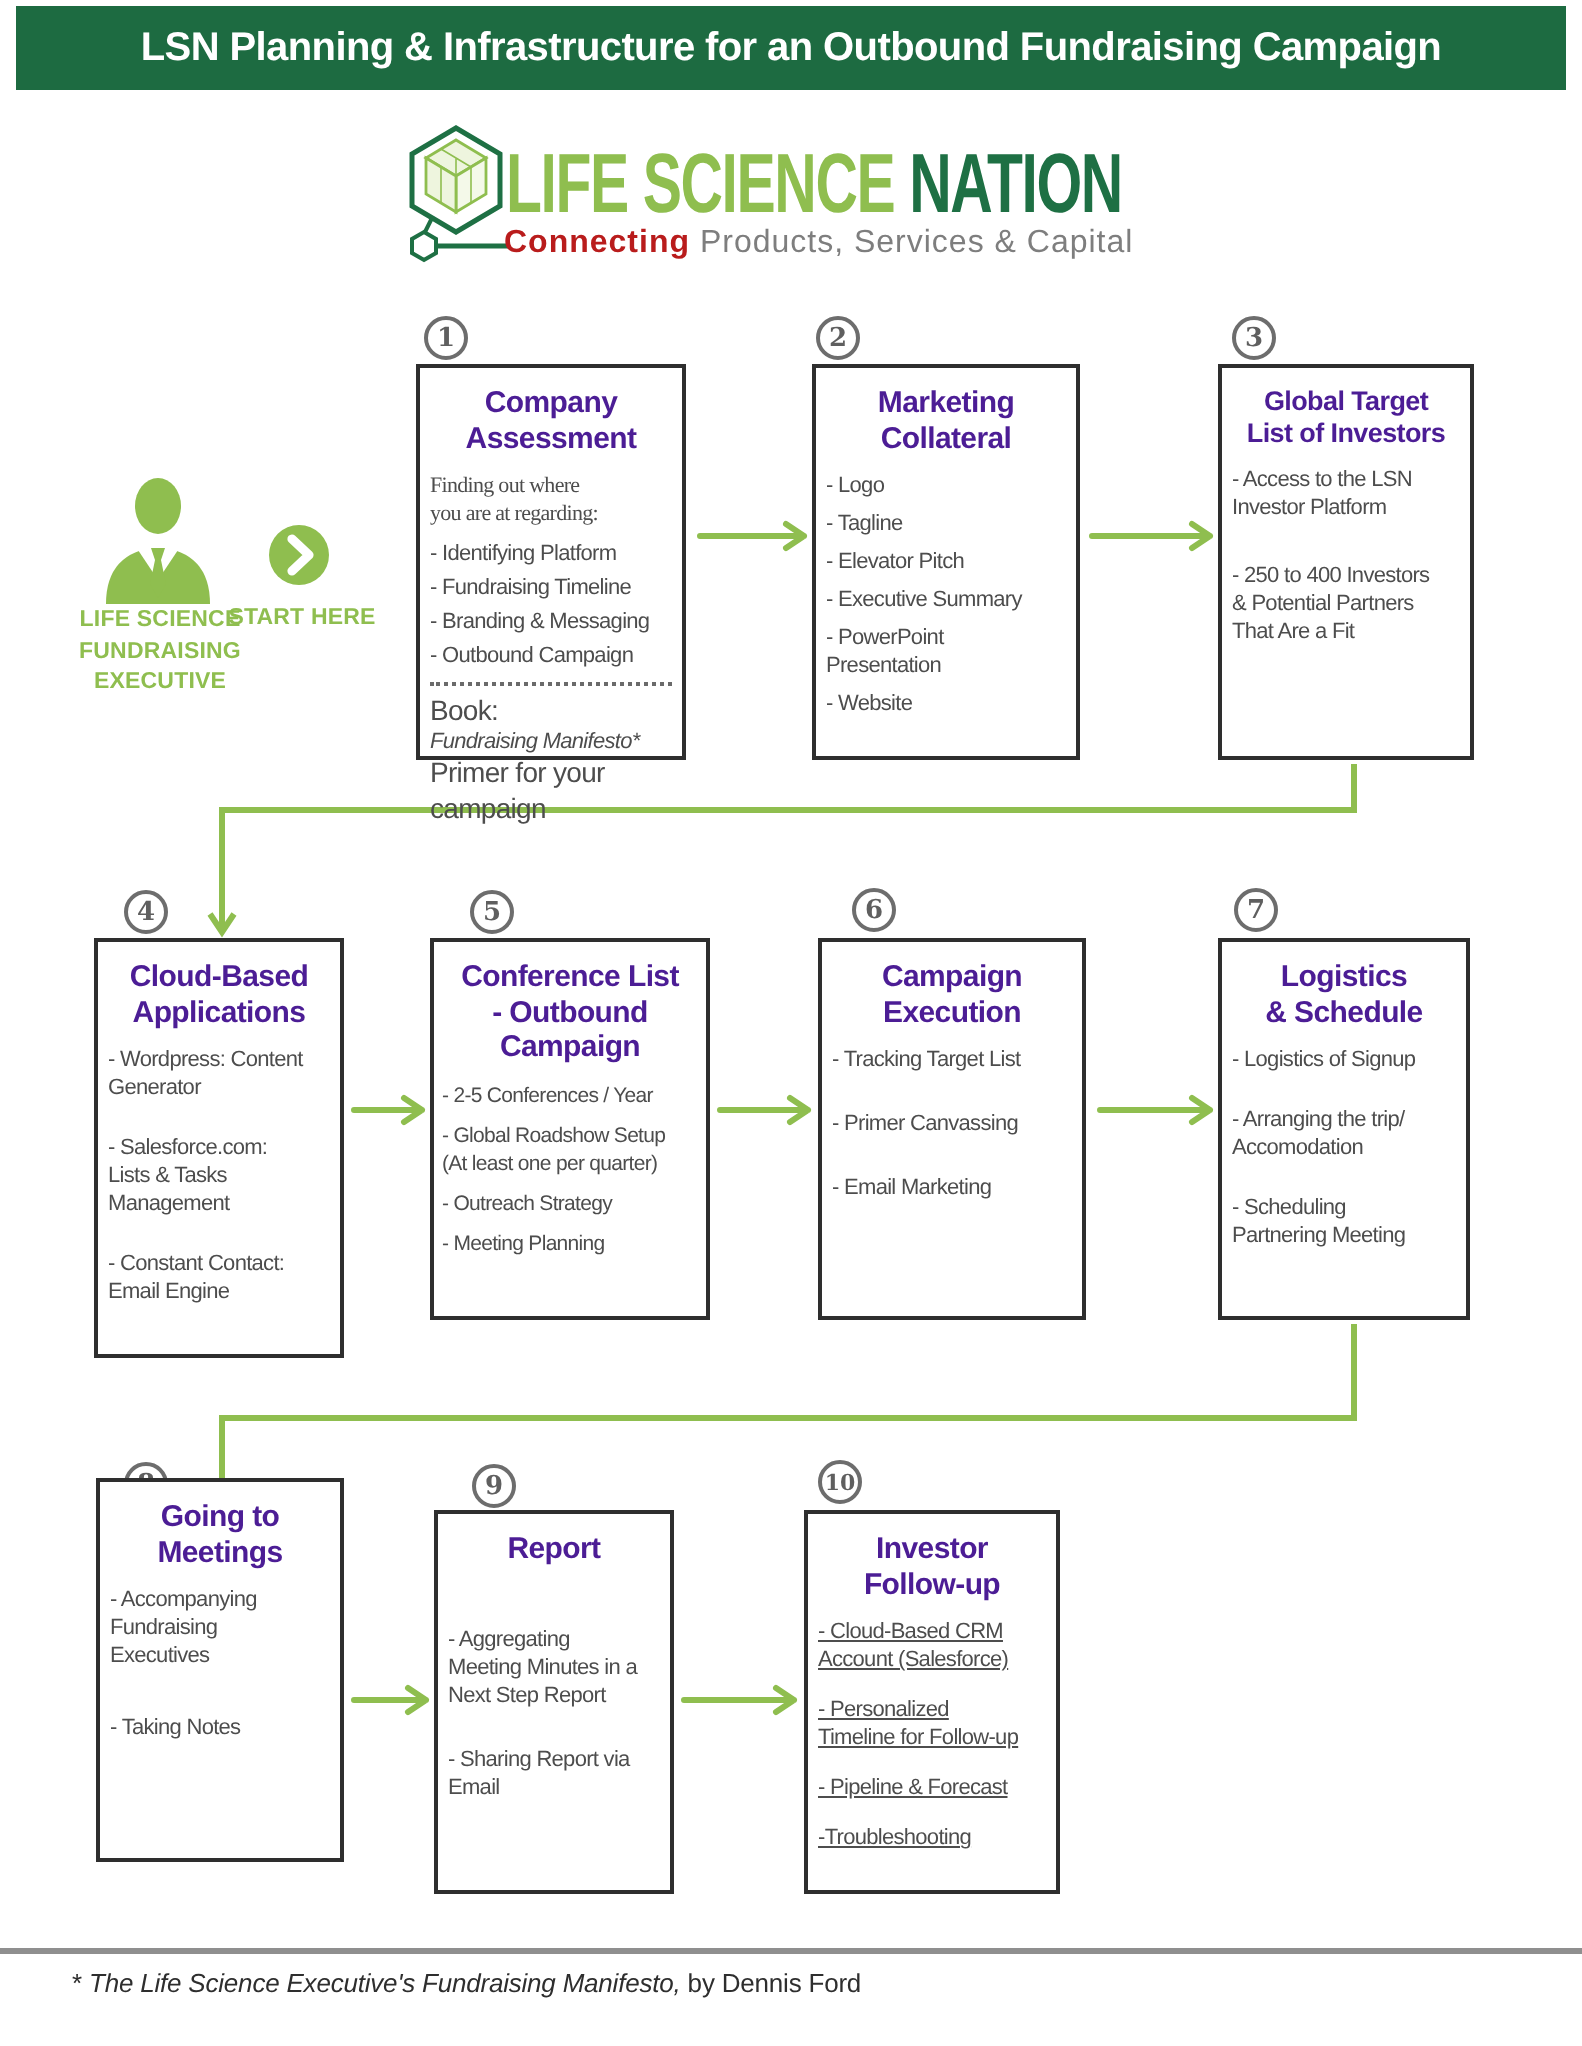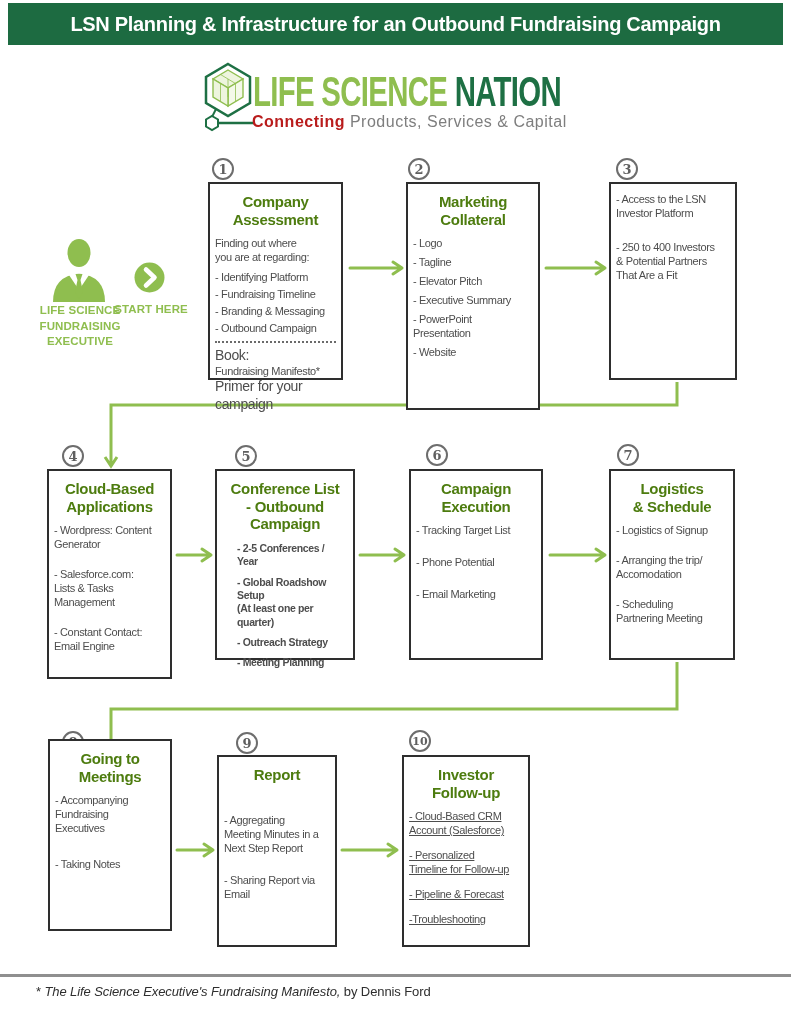--- a/index.html
+++ b/index.html
@@ -28,53 +28,53 @@
   .start-svg{position:absolute;left:134px;top:262px;}
   .start-label{position:absolute;left:103px;top:303px;width:96px;text-align:center;color:#8fbe4f;
            font-weight:bold;font-size:11.5px;letter-spacing:0.1px;}
 
   
   .flow{position:absolute;left:0;top:0;pointer-events:none;}
 
   
   .box{position:absolute;background:#fff;border:2px solid #2e2e2e;box-sizing:border-box;}
   .s1{left:208px;top:182px;width:135px;height:198px;}
-  .s2{left:406px;top:182px;width:134px;height:228px;}
+  .s2{left:406px;top:182px;width:134px;height:198px;}
   .s3{left:609px;top:182px;width:128px;height:198px;}
   .s4{left:47px;top:469px;width:125px;height:210px;}
   .s5{left:215px;top:469px;width:140px;height:191px;}
   .s6{left:409px;top:469px;width:134px;height:191px;}
   .s7{left:609px;top:469px;width:126px;height:191px;}
   .s8{left:48px;top:739px;width:124px;height:192px;}
   .s9{left:217px;top:755px;width:120px;height:192px;}
   .s10{left:402px;top:755px;width:128px;height:192px;}
 
-  .step-title{font-weight:bold;font-size:15px;letter-spacing:-0.3px;color:#4d7c0f;text-align:center;
+  .step-title{font-weight:bold;font-size:15px;letter-spacing:-0.3px;color:#4c1d95;text-align:center;
               white-space:pre-line;margin:9px 2px 0;line-height:1.18;}
   .s3 .step-title{font-size:13.5px;}
   .bullets{padding:0 5px;margin-top:9px;}
   .bullet{font-size:11px;letter-spacing:-0.35px;color:#4d4d4d;white-space:pre-line;
           line-height:1.27;margin-bottom:6px;}
   .s1 .bullet{margin-bottom:3px;}
   .s2 .bullet{margin-bottom:5px;}
   .s3 .bullet{margin-bottom:20px;}
   .s4 .bullet{margin-bottom:16px;}
-  .s5 .bullets{padding:0 20px;font-weight:bold;}
+  .s5 .bullets{padding:0 4px;}
   .s5 .bullet{margin-bottom:7px;font-size:10.5px;}
   .s6 .bullet{margin-bottom:18px;}
   .s7 .bullet{margin-bottom:16px;}
   .s8 .bullet{margin-bottom:22px;}
   .s9 .bullets{margin-top:30px;}
   .s9 .bullet{margin-bottom:18px;}
   .s10 .bullet{margin-bottom:11px;text-decoration:underline;}
   .intro{font-size:11px;letter-spacing:-0.35px;color:#4d4d4d;white-space:pre-line;
-         line-height:1.27;margin-bottom:6px;}
+         line-height:1.27;margin-bottom:6px;font-family:Liberation Serif, serif;}
   .sep{border:none;border-top:2px dotted #6a6a6a;margin:5px 0 4px;}
   .book-label,.book-note{font-size:14px;letter-spacing:-0.35px;color:#4d4d4d;line-height:1.25;}
-  .book-title{font-size:11px;letter-spacing:-0.35px;color:#4d4d4d;line-height:1.25;}
+  .book-title{font-size:11px;letter-spacing:-0.35px;color:#4d4d4d;font-style:italic;line-height:1.25;}
 
   
   .badge{position:absolute;width:22px;height:22px;border:2px solid #6d6d6d;border-radius:50%;
          background:#fff;color:#5f5f5f;font-family:"DejaVu Serif",serif;font-weight:bold;
          font-size:13px;display:flex;align-items:center;justify-content:center;box-sizing:border-box;}
   .b1{left:212px;top:158px;} .b2{left:408px;top:158px;} .b3{left:616px;top:158px;}
   .b4{left:62px;top:445px;}  .b5{left:235px;top:445px;} .b6{left:426px;top:444px;}
   .b7{left:617px;top:444px;} .b8{left:62px;top:731px;}  .b9{left:236px;top:732px;}
   .b10{left:409px;top:730px;font-size:11px;}
 
@@ -170,20 +170,22 @@
       <div class="bullet">- Tagline</div>
       <div class="bullet">- Elevator Pitch</div>
       <div class="bullet">- Executive Summary</div>
       <div class="bullet">- PowerPoint
 Presentation</div>
       <div class="bullet">- Website</div>
     </div>
   </div>
 
   <div class="box s3">
+    <div class="step-title">Global Target
+List of Investors</div>
     <div class="bullets">
       <div class="bullet">- Access to the LSN
 Investor Platform</div>
       <div class="bullet">- 250 to 400 Investors
 &amp; Potential Partners
 That Are a Fit</div>
     </div>
   </div>
 
   <div class="box s4">
@@ -211,21 +213,21 @@
       <div class="bullet">- Outreach Strategy</div>
       <div class="bullet">- Meeting Planning</div>
     </div>
   </div>
 
   <div class="box s6">
     <div class="step-title">Campaign
 Execution</div>
     <div class="bullets">
       <div class="bullet">- Tracking Target List</div>
-      <div class="bullet">- Phone Potential</div>
+      <div class="bullet">- Primer Canvassing</div>
       <div class="bullet">- Email Marketing</div>
     </div>
   </div>
 
   <div class="box s7">
     <div class="step-title">Logistics
 &amp; Schedule</div>
     <div class="bullets">
       <div class="bullet">- Logistics of Signup</div>
       <div class="bullet">- Arranging the trip/

